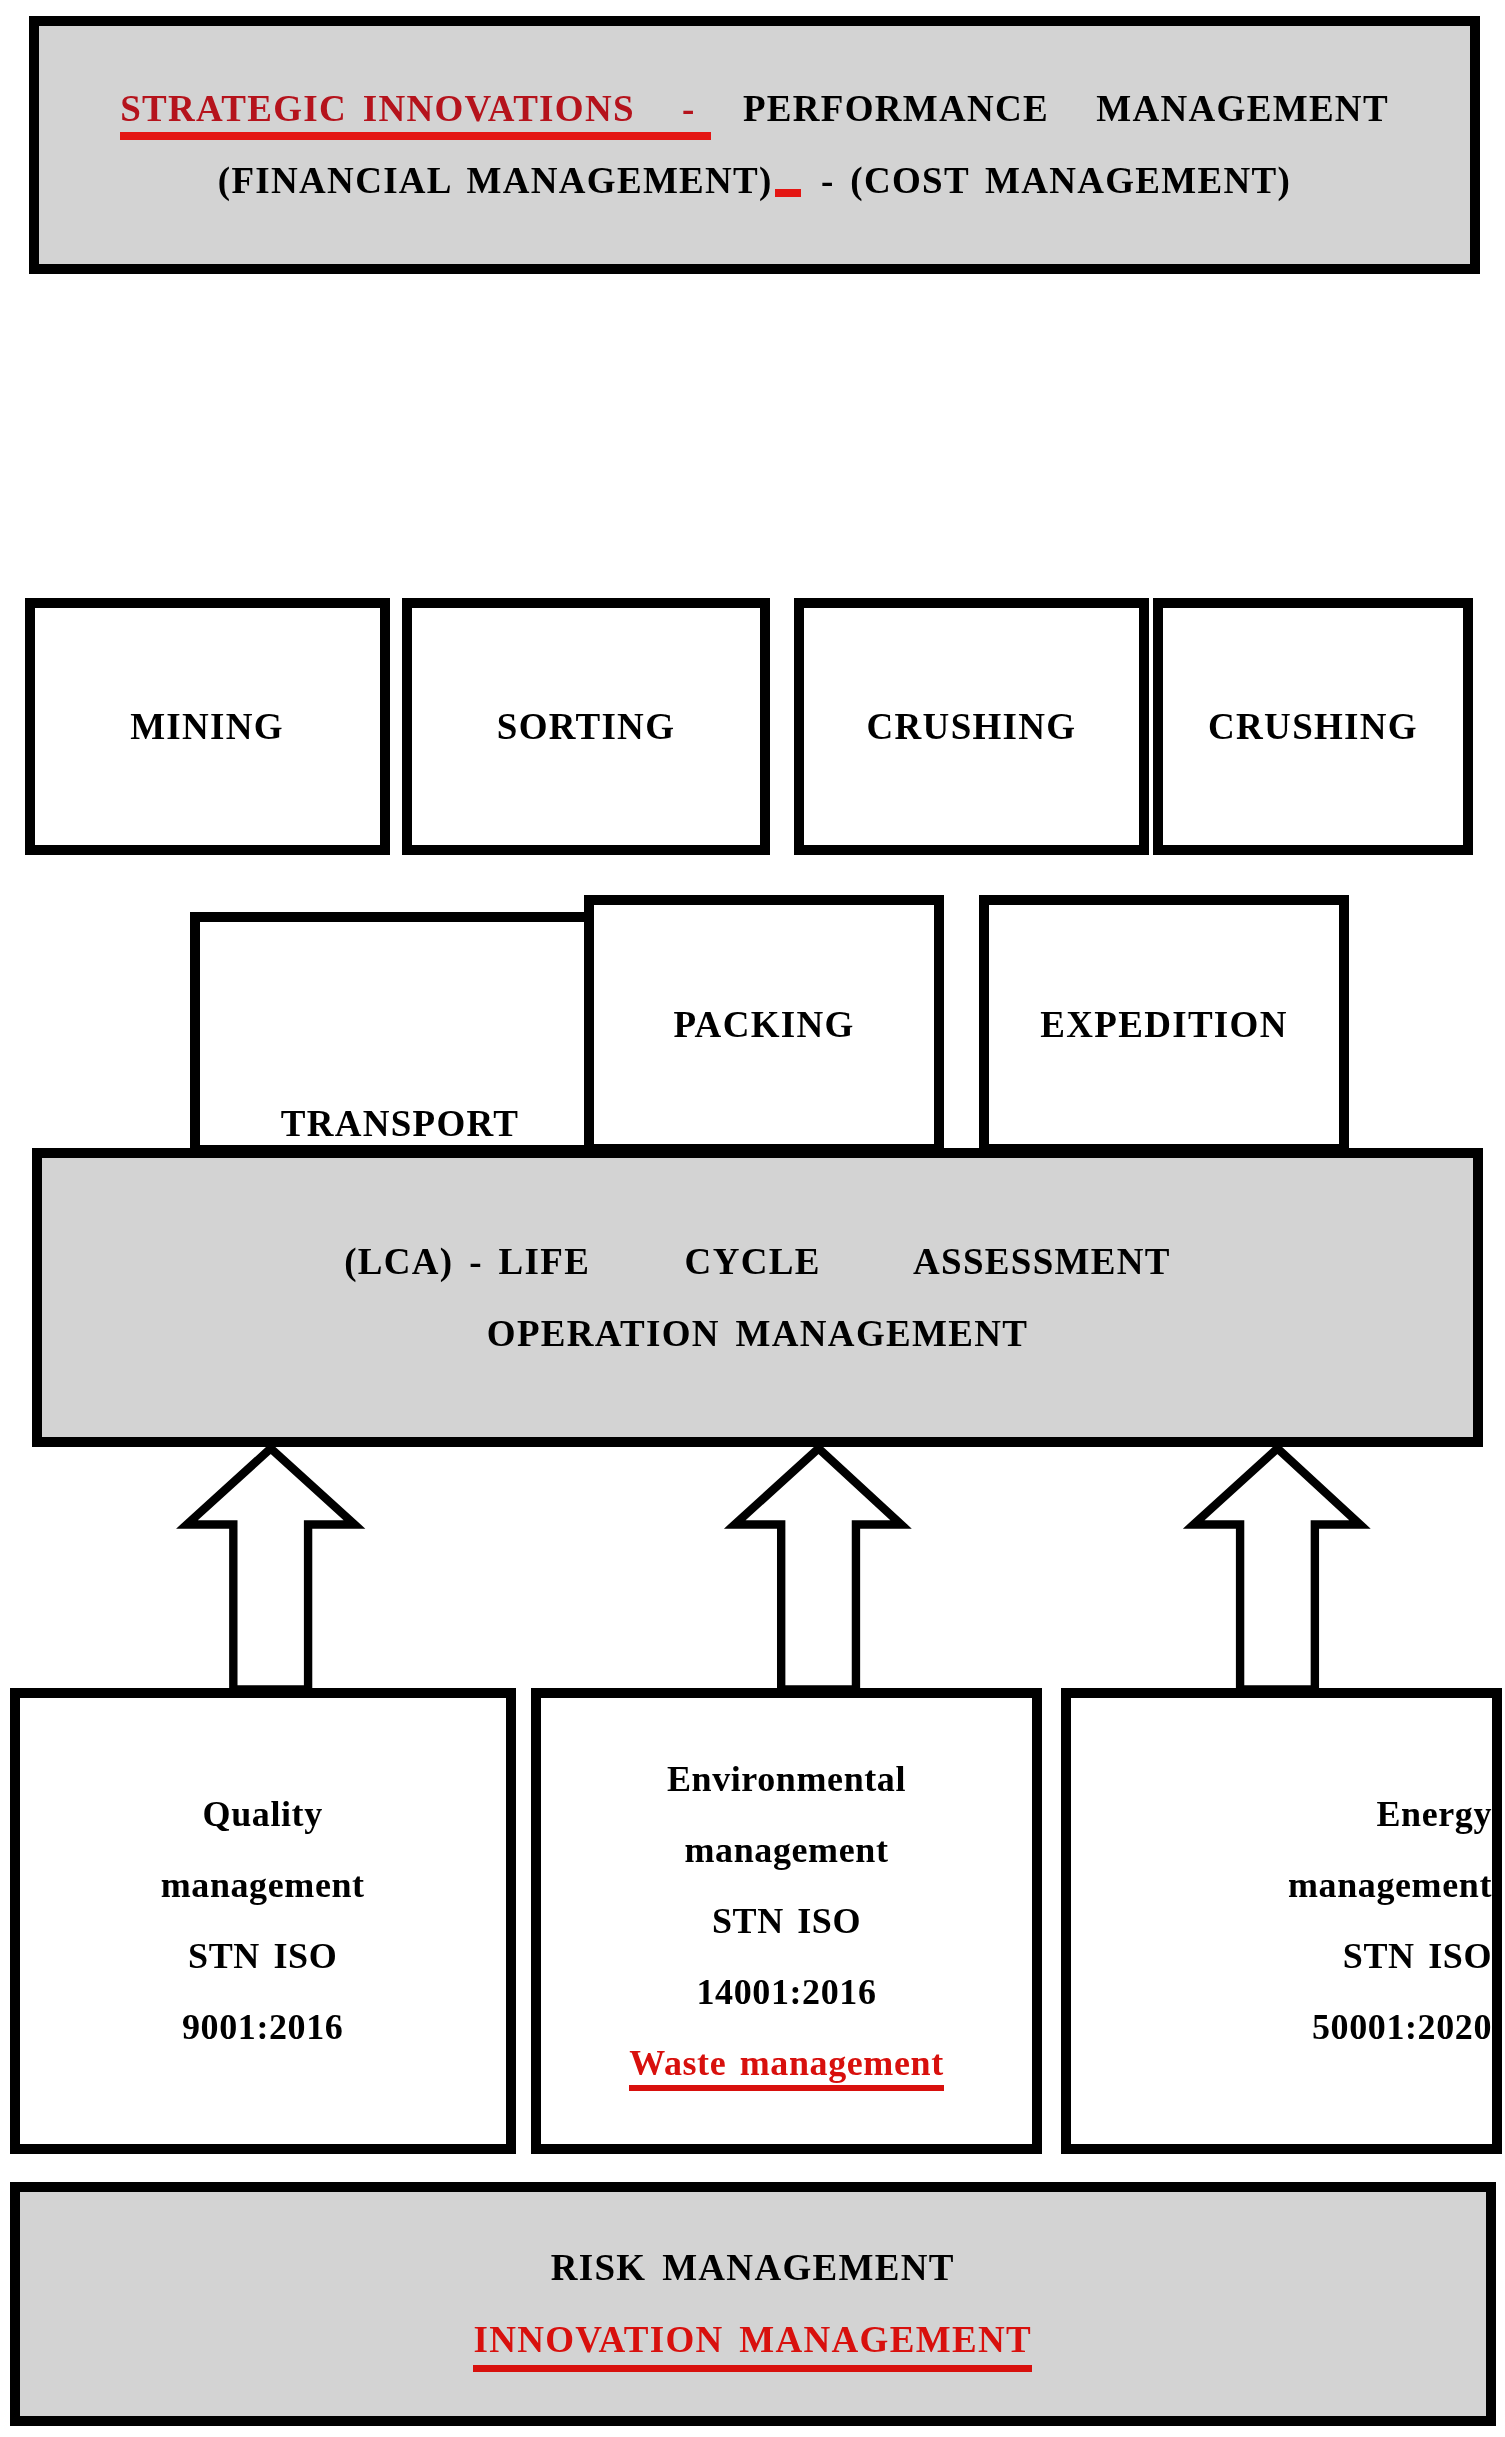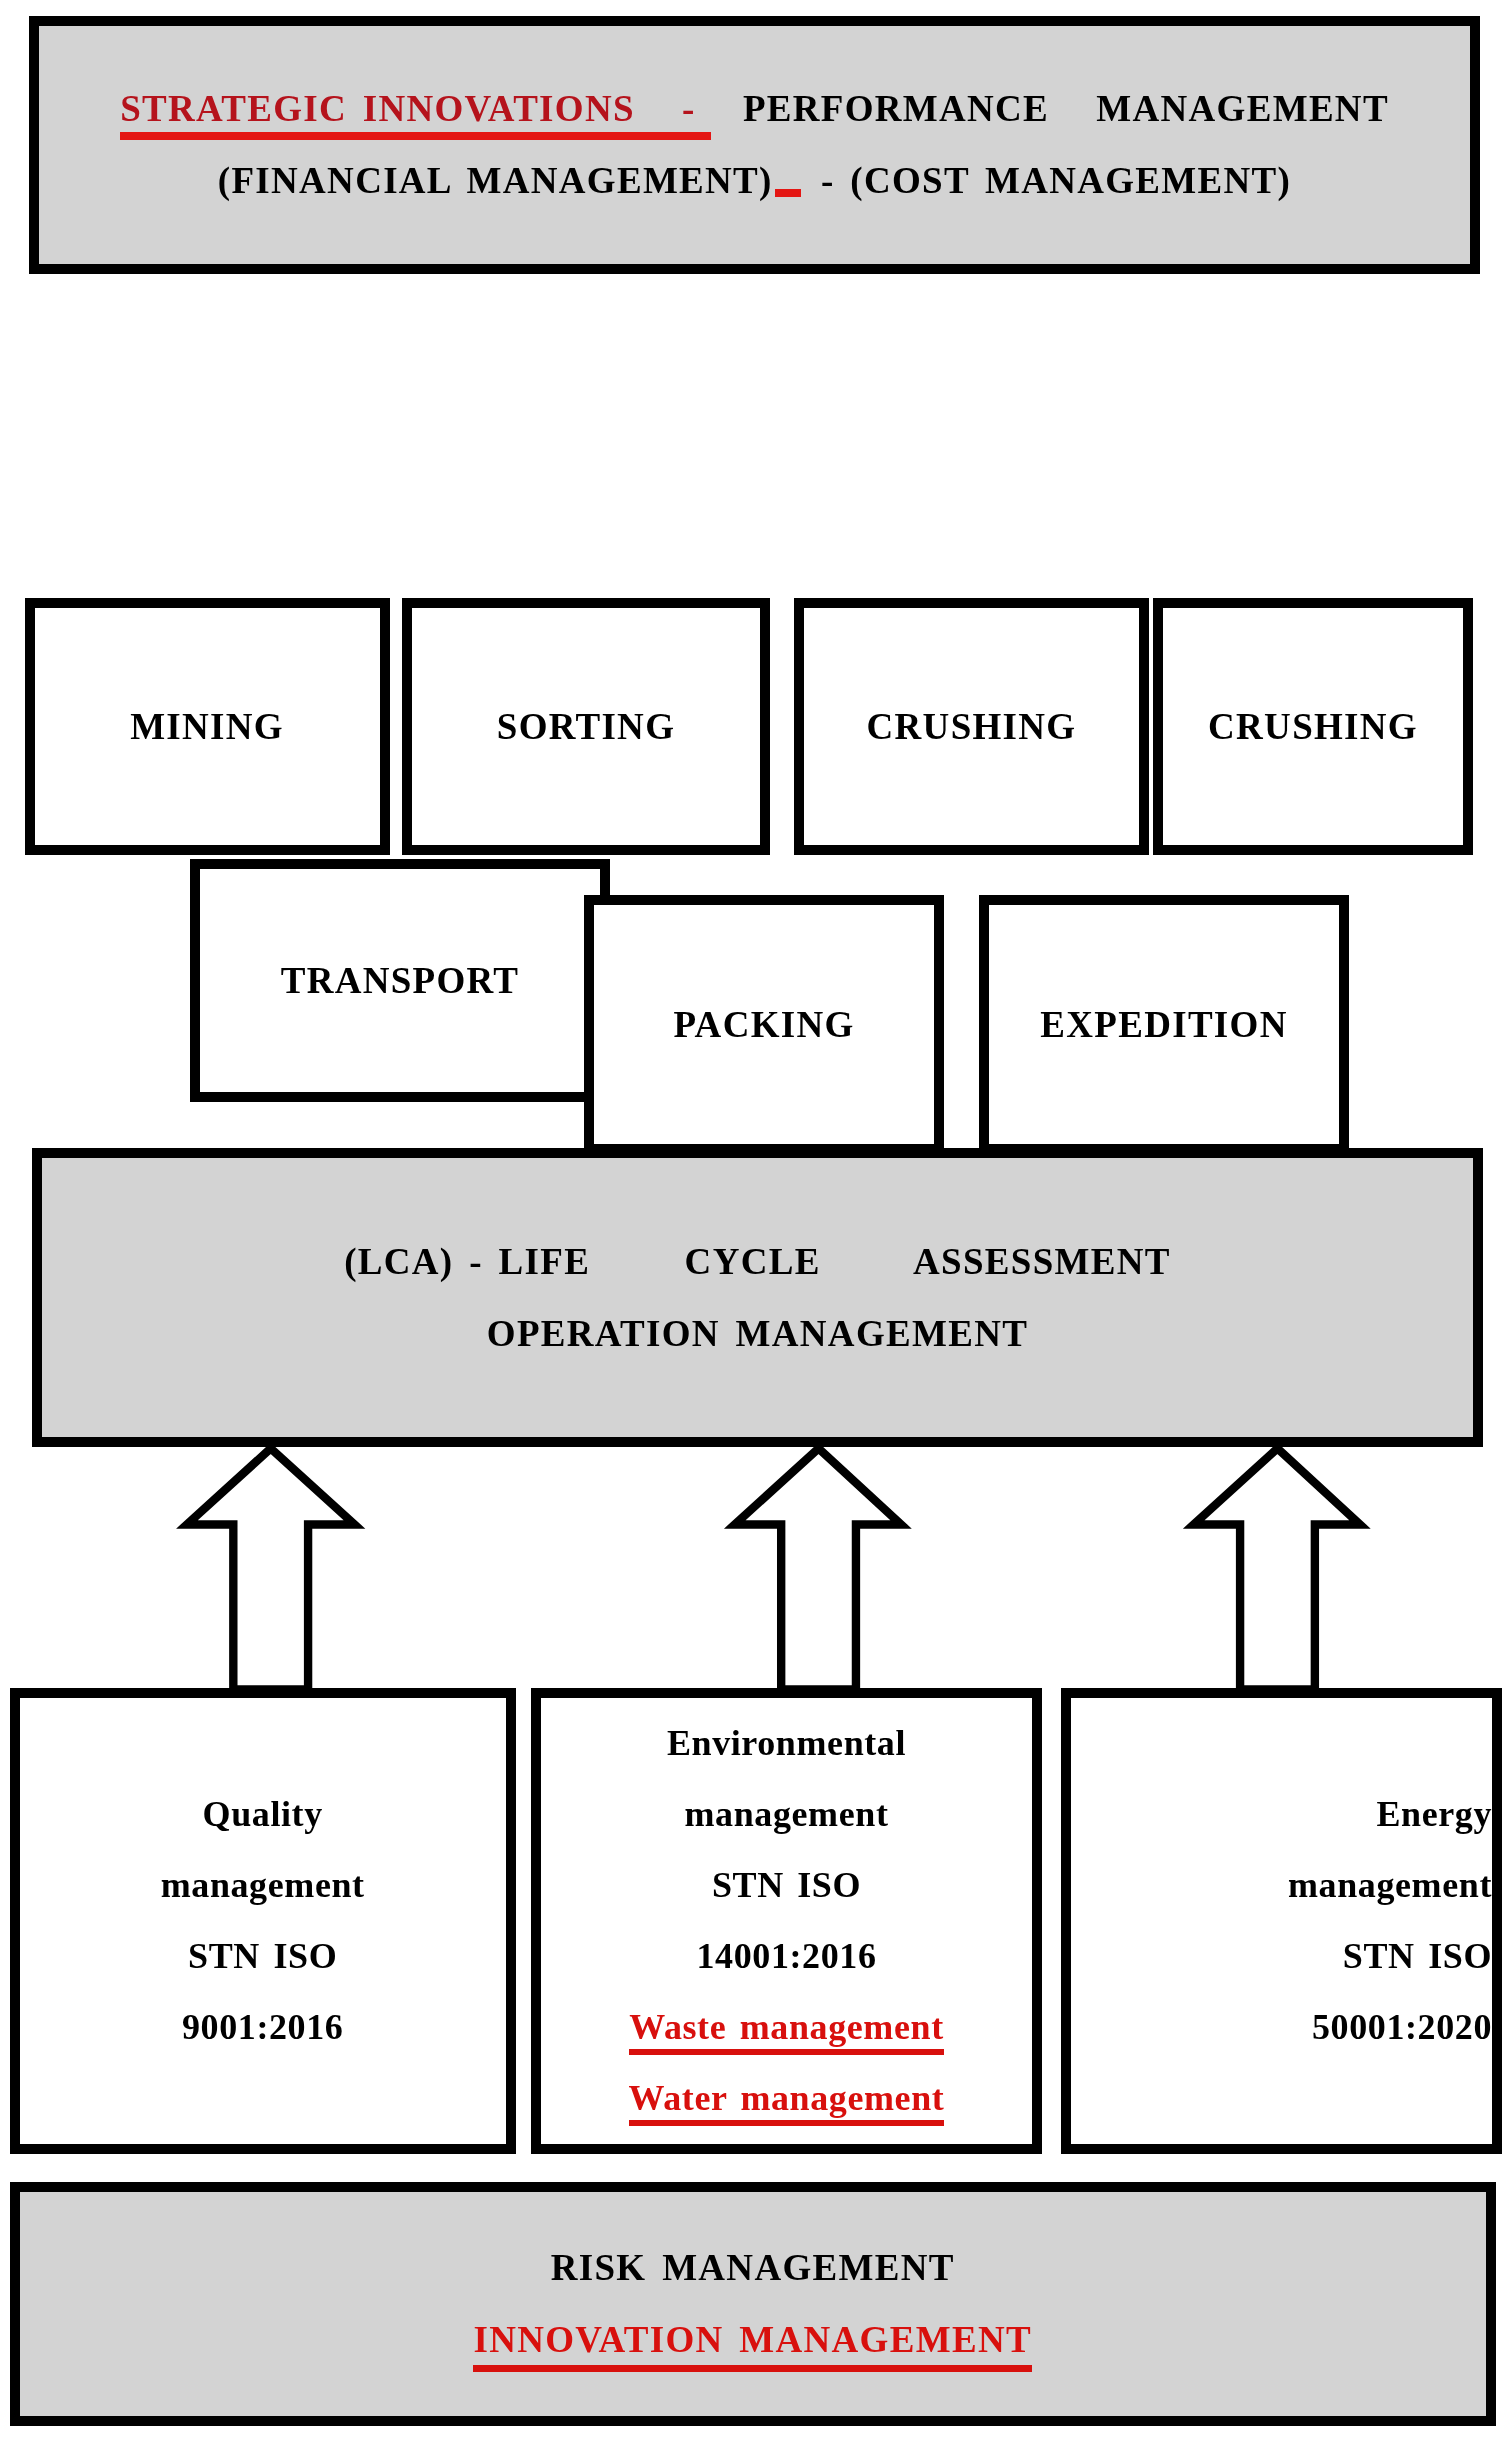--- a/index.html
+++ b/index.html
@@ -84,21 +84,21 @@
   </section>
   <section class="box" style="left:1153px;top:598px;width:320px;height:257px;">
     <span class="label">CRUSHING</span>
   </section>
 
   <section class="box gray" style="left:26px;top:1148px;width:1451px;height:299px;margin-left:6px;">
     <div class="banner-line">(LCA) - LIFE      CYCLE      ASSESSMENT</div>
     <div class="banner-line">OPERATION MANAGEMENT</div>
   </section>
 
-  <section class="box" style="left:190px;top:859px;width:420px;height:243px;">
+  <section class="box" style="left:190px;top:912px;width:420px;height:243px;justify-content:flex-end;">
     <span class="label">TRANSPORT</span>
   </section>
   <section class="box" style="left:584px;top:895px;width:360px;height:259px;">
     <span class="label">PACKING</span>
   </section>
   <section class="box" style="left:964px;top:895px;width:370px;height:259px;margin-left:15px;">
     <span class="label">EXPEDITION</span>
   </section>
 
   <svg class="arrows" width="1505" height="248" viewBox="0 0 2335 384">
@@ -113,21 +113,20 @@
     <div class="stack-line">STN ISO</div>
     <div class="stack-line">9001:2016</div>
   </section>
 
   <section class="box" style="left:531px;top:1688px;width:511px;height:466px;">
     <div class="stack-line">Environmental</div>
     <div class="stack-line">management</div>
     <div class="stack-line">STN ISO</div>
     <div class="stack-line">14001:2016</div>
     <div class="stack-line"><span class="red-line">Waste management</span></div>
-    <div class="stack-line"><span class="red-line">Water management</span></div>
   </section>
 
   <section class="box" style="left:1061px;top:1688px;width:441px;height:466px;align-items:flex-end;">
     <div class="stack-line">Energy</div>
     <div class="stack-line">management</div>
     <div class="stack-line">STN ISO</div>
     <div class="stack-line">50001:2020</div>
   </section>
 
   <section class="box gray" style="left:9.7px;top:2182px;width:1486px;height:244px;">

